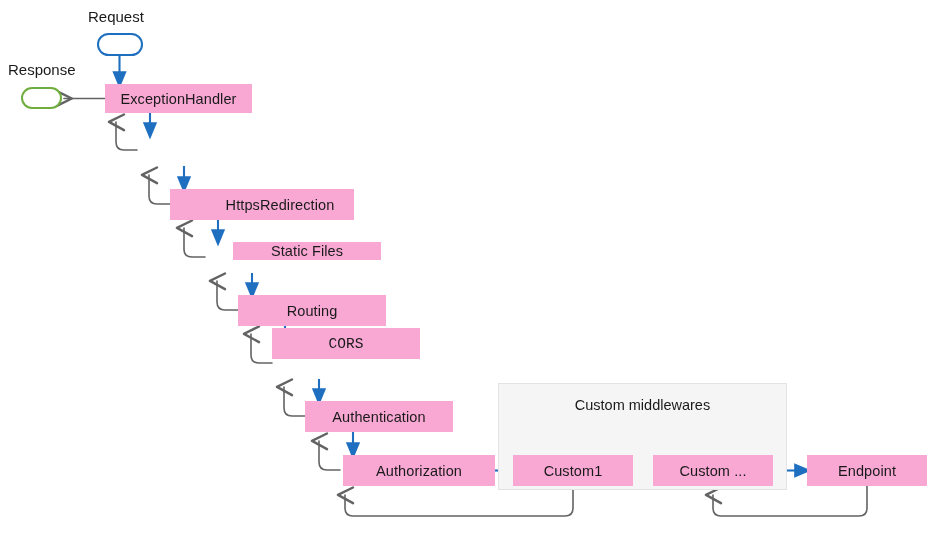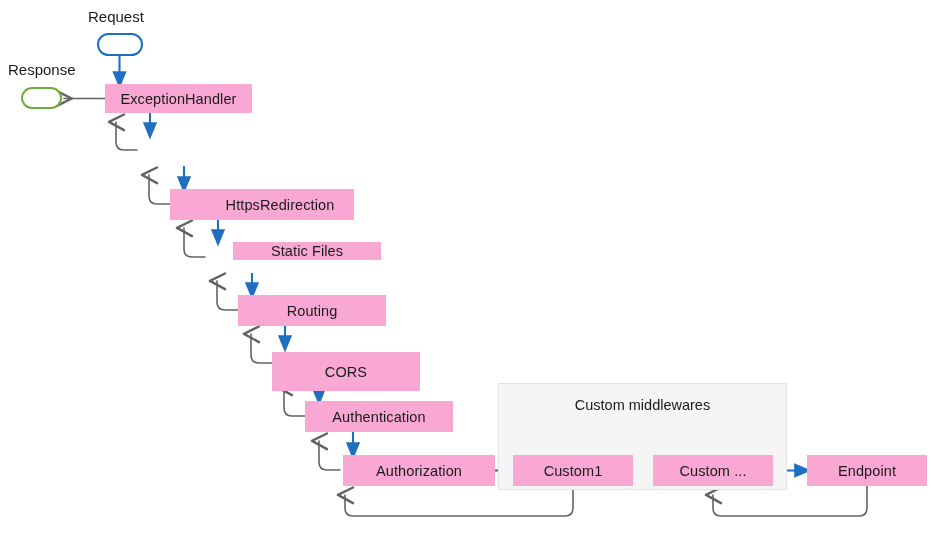--- a/index.html
+++ b/index.html
@@ -85,21 +85,21 @@
   <div class="capsule-label" style="left:8px;top:61px;">Response</div>
   <div class="capsule res" style="left:21px;top:87px;width:41px;height:22px;"></div>
 
   <div class="group-panel" style="left:498px;top:383px;width:289px;height:107px;"></div>
   <div class="group-title" style="left:498px;top:397px;width:289px;">Custom middlewares</div>
 
   <div class="mw-box" style="left:105px;top:84px;width:147px;height:29px;">ExceptionHandler</div>
   <div class="mw-box" style="left:170px;top:189px;width:148px;height:31px;padding-left:36px;">HttpsRedirection</div>
   <div class="mw-box" style="left:205px;top:242px;width:148px;height:18px;margin-left:28px;">Static Files</div>
   <div class="mw-box" style="left:238px;top:295px;width:148px;height:31px;">Routing</div>
-  <div class="mw-box" style="left:272px;top:352px;width:148px;height:39px;">CORS</div>
+  <div class="mw-box" style="left:272px;top:328px;width:148px;height:31px;font-family:Liberation Mono, monospace;">CORS</div>
   <div class="mw-box" style="left:305px;top:401px;width:148px;height:31px;text-align:right;">Authentication</div>
   <div class="mw-box" style="left:343px;top:455px;width:152px;height:31px;">Authorization</div>
 
   <div class="mw-box" style="left:513px;top:455px;width:120px;height:31px;">Custom1</div>
   <div class="mw-box" style="left:653px;top:455px;width:120px;height:31px;">Custom ...</div>
 
   <div class="mw-box" style="left:807px;top:455px;width:120px;height:31px;">Endpoint</div>
 
 </div>
 

